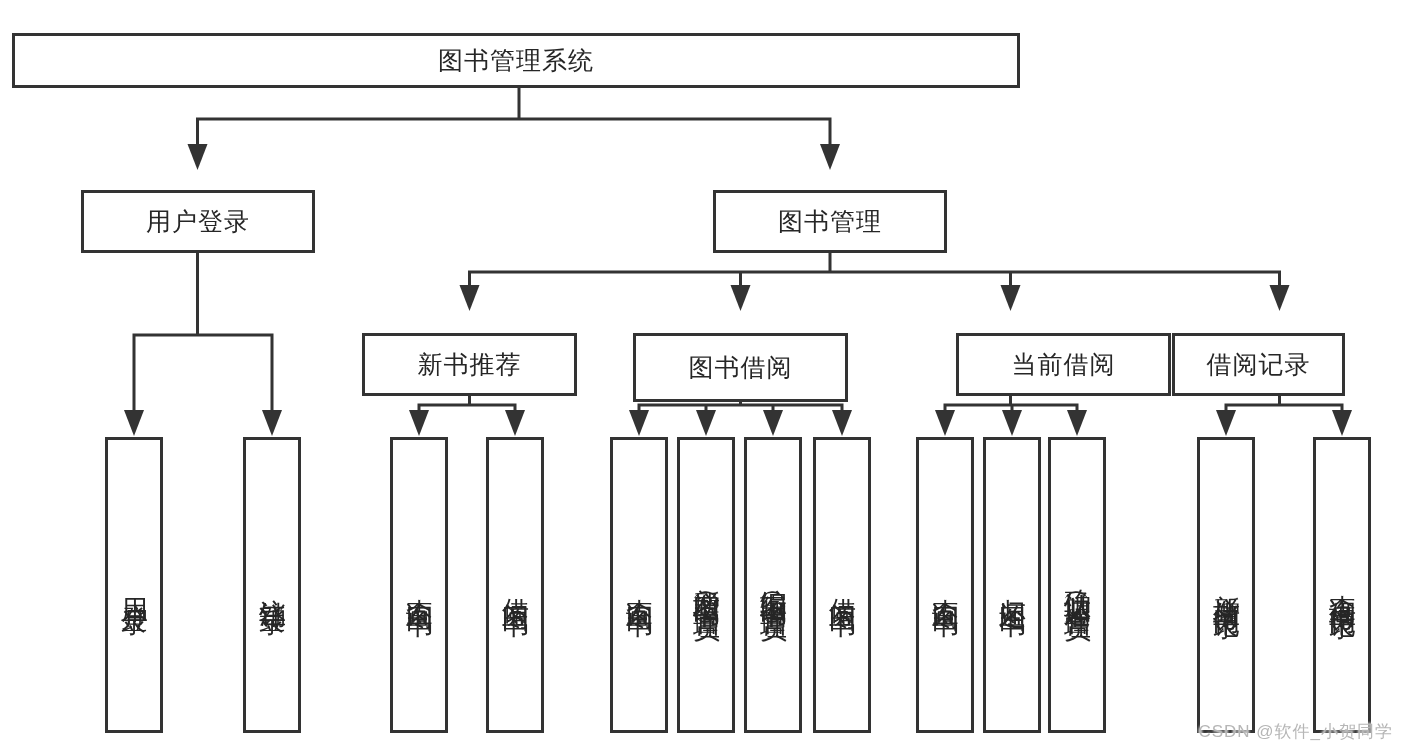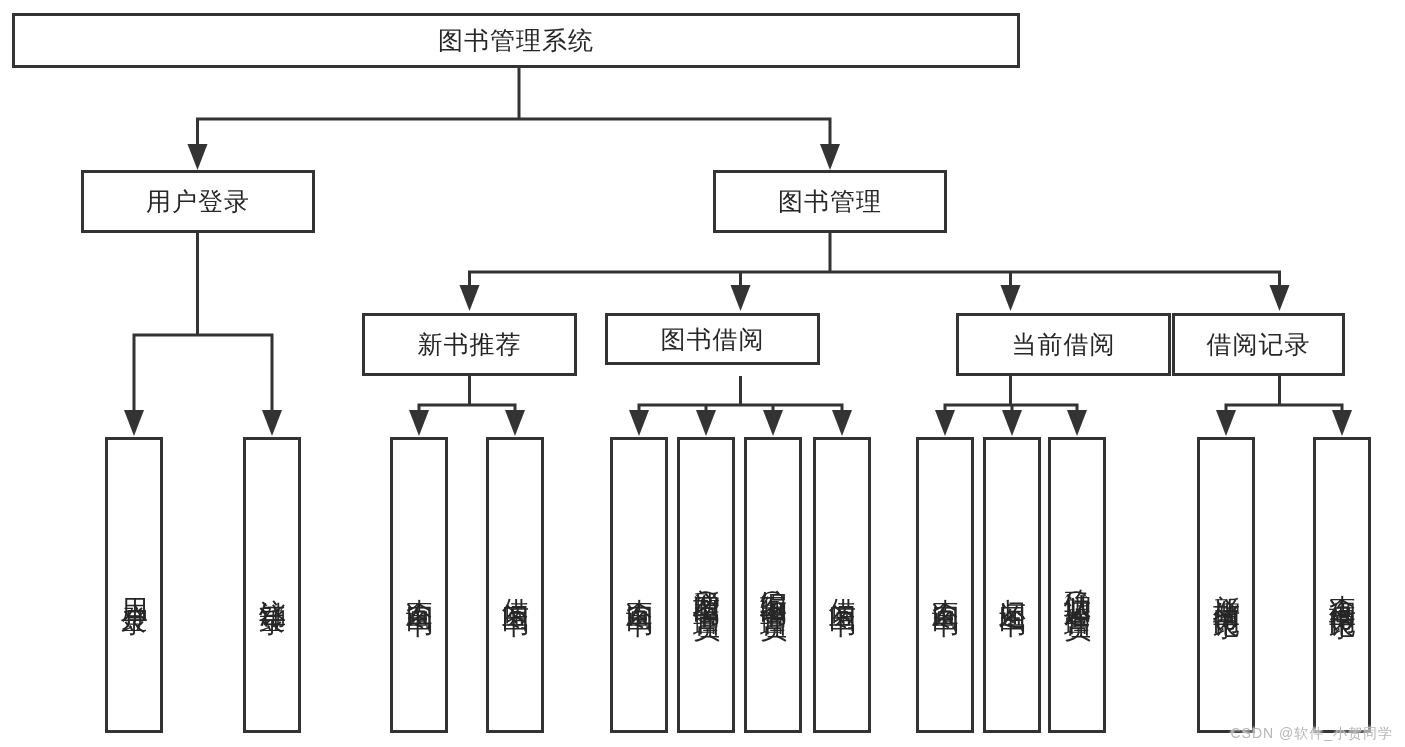--- a/index.html
+++ b/index.html
@@ -25,34 +25,34 @@
   }
   .box {
     position: absolute;
     border: 3px solid var(--line);
     background: #ffffff;
     display: flex;
     align-items: center;
     justify-content: center;
     text-align: center;
   }
-  .h-box { font-size: 25px; letter-spacing: 1px; }
+  .h-box { font-size: 25px; letter-spacing: 1px; margin-top: 20px; }
   .v-box { font-size: 27px; }
   .v-box .vtext {
     writing-mode: vertical-rl;
     text-orientation: mixed;
     letter-spacing: 4px;
     line-height: 1;
     white-space: nowrap;
   }
   .watermark {
     position: absolute;
     right: 12px;
     bottom: 4px;
-    font-size: 14px;
+    font-size: 17px;
     letter-spacing: 1px;
     color: var(--wm);
     text-shadow: 0 0 3px #ffffff, 0 0 3px #ffffff;
     z-index: 5;
   }
 </style>
 </head>
 <body>
 
 <div class="canvas">
@@ -100,21 +100,21 @@
   <div class="box h-box" style="left:81px; top:170px; width:234px; height:63px;">
     <span>用户登录</span>
   </div>
   <div class="box h-box" style="left:713px; top:170px; width:234px; height:63px;">
     <span>图书管理</span>
   </div>
 
   <div class="box h-box" style="left:362px; top:313px; width:215px; height:63px;">
     <span>新书推荐</span>
   </div>
-  <div class="box h-box" style="left:605px; top:313px; width:215px; height:52px;">
+  <div class="box h-box" style="left:633px; top:313px; width:215px; height:69px;">
     <span>图书借阅</span>
   </div>
   <div class="box h-box" style="left:956px; top:313px; width:215px; height:63px;">
     <span>当前借阅</span>
   </div>
   <div class="box h-box" style="left:1172px; top:313px; width:173px; height:63px;">
     <span>借阅记录</span>
   </div>
 
   <div class="box v-box" style="left:105px; top:437px; width:58px; height:296px;">

